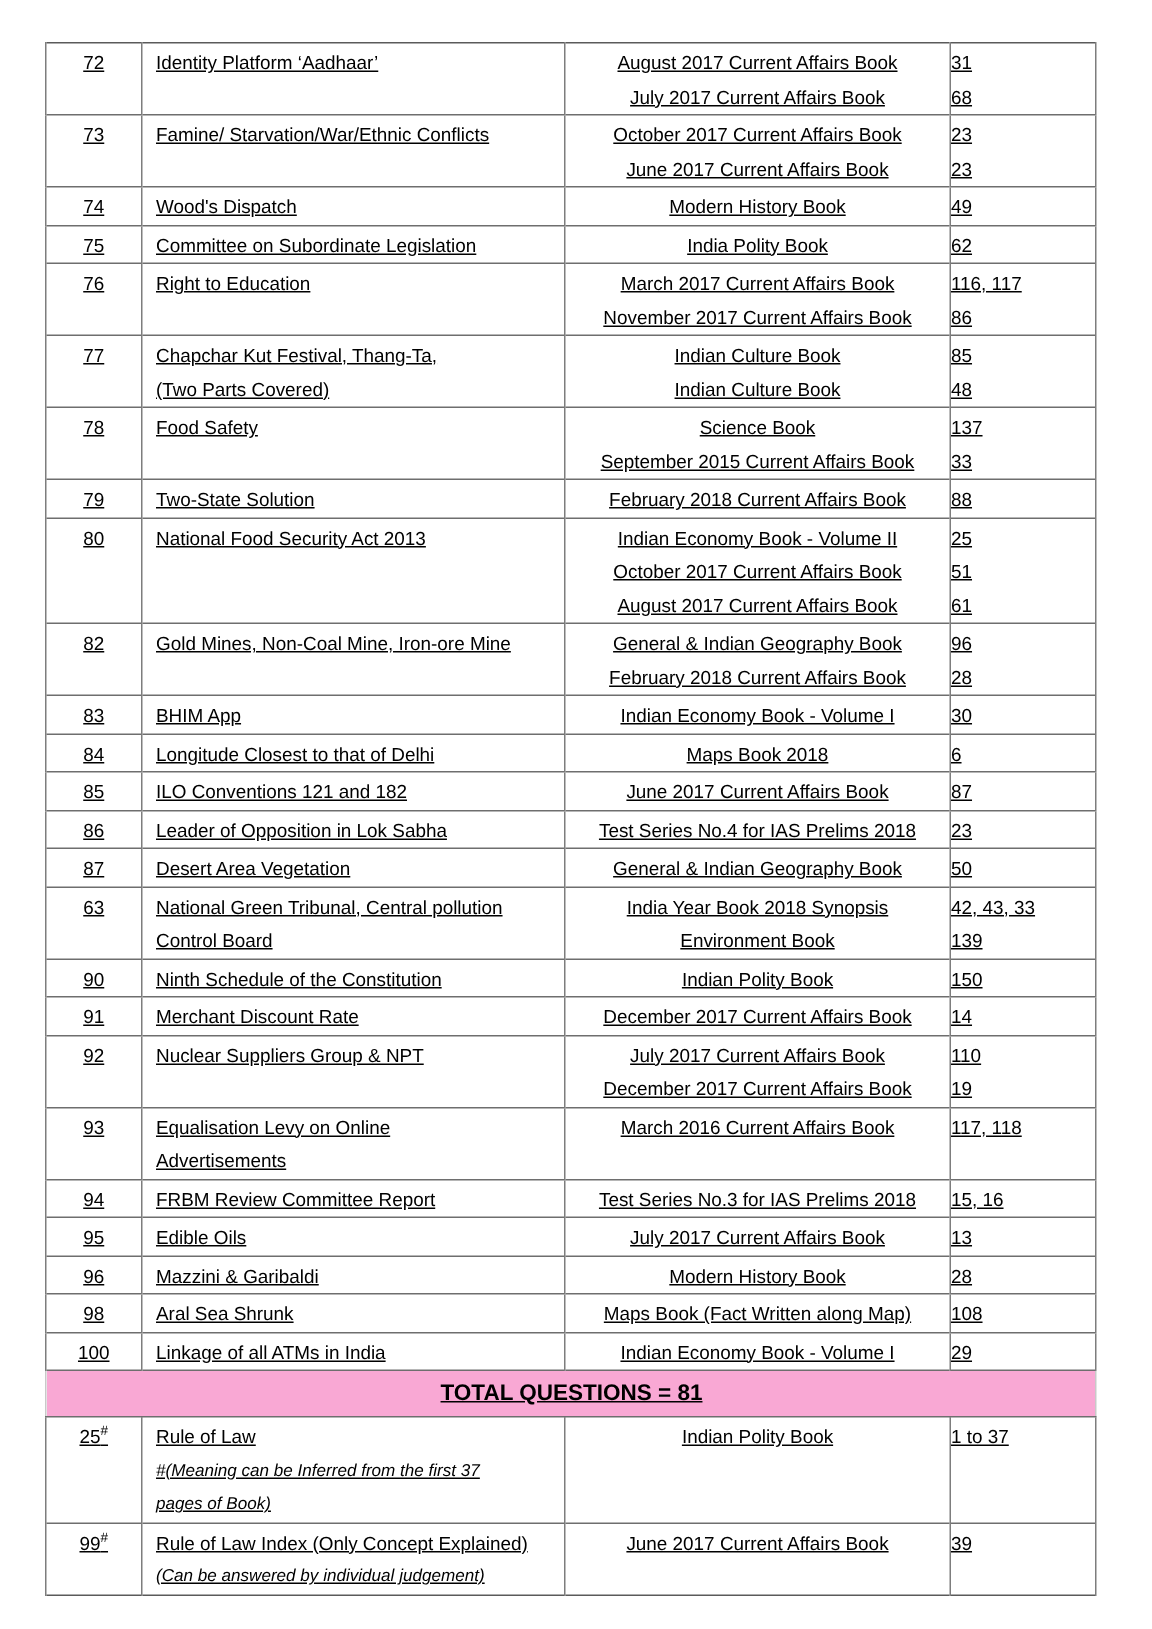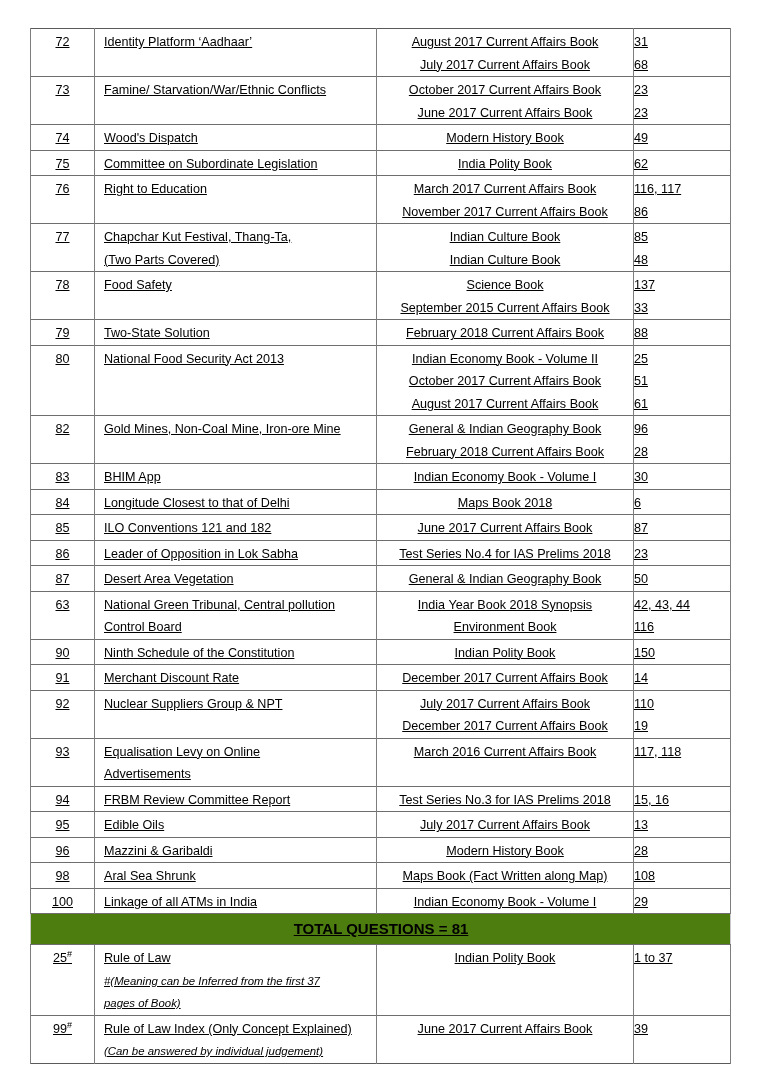--- a/index.html
+++ b/index.html
@@ -68,21 +68,21 @@
     font-style: italic;
     font-size: 11.4px;
   }
   sup.hash {
     font-size: 9px;
     vertical-align: super;
     line-height: 0;
   }
 
   tr.total-row td {
-    background: #4d7c0f;
+    background: #f9a8d4;
     text-align: center;
     font-weight: bold;
     font-size: 15px;
     height: 30px;
     line-height: 30px;
     border-left: 1px solid #c9c9c9;
     border-right: 1px solid #c9c9c9;
     border-top: 1.2px solid #6e6e6e;
     border-bottom: 1.2px solid #6e6e6e;
     padding: 0;
@@ -346,22 +346,22 @@
           </td>
           <td class="topic pad-row">
             <span class="ln">National Green Tribunal, Central pollution</span>
             <span class="ln">Control Board</span>
           </td>
           <td class="src pad-row">
             <span class="ln">India Year Book 2018 Synopsis</span>
             <span class="ln">Environment Book</span>
           </td>
           <td class="page pad-row">
-            <span class="ln">42, 43, 44</span>
-            <span class="ln">116</span>
+            <span class="ln">42, 43, 33</span>
+            <span class="ln">139</span>
           </td>
         </tr>
         <tr class="grp">
           <td class="sno pad-row">
             <span class="ln">90</span>
           </td>
           <td class="topic pad-row">
             <span class="ln">Ninth Schedule of the Constitution</span>
           </td>
           <td class="src pad-row">

